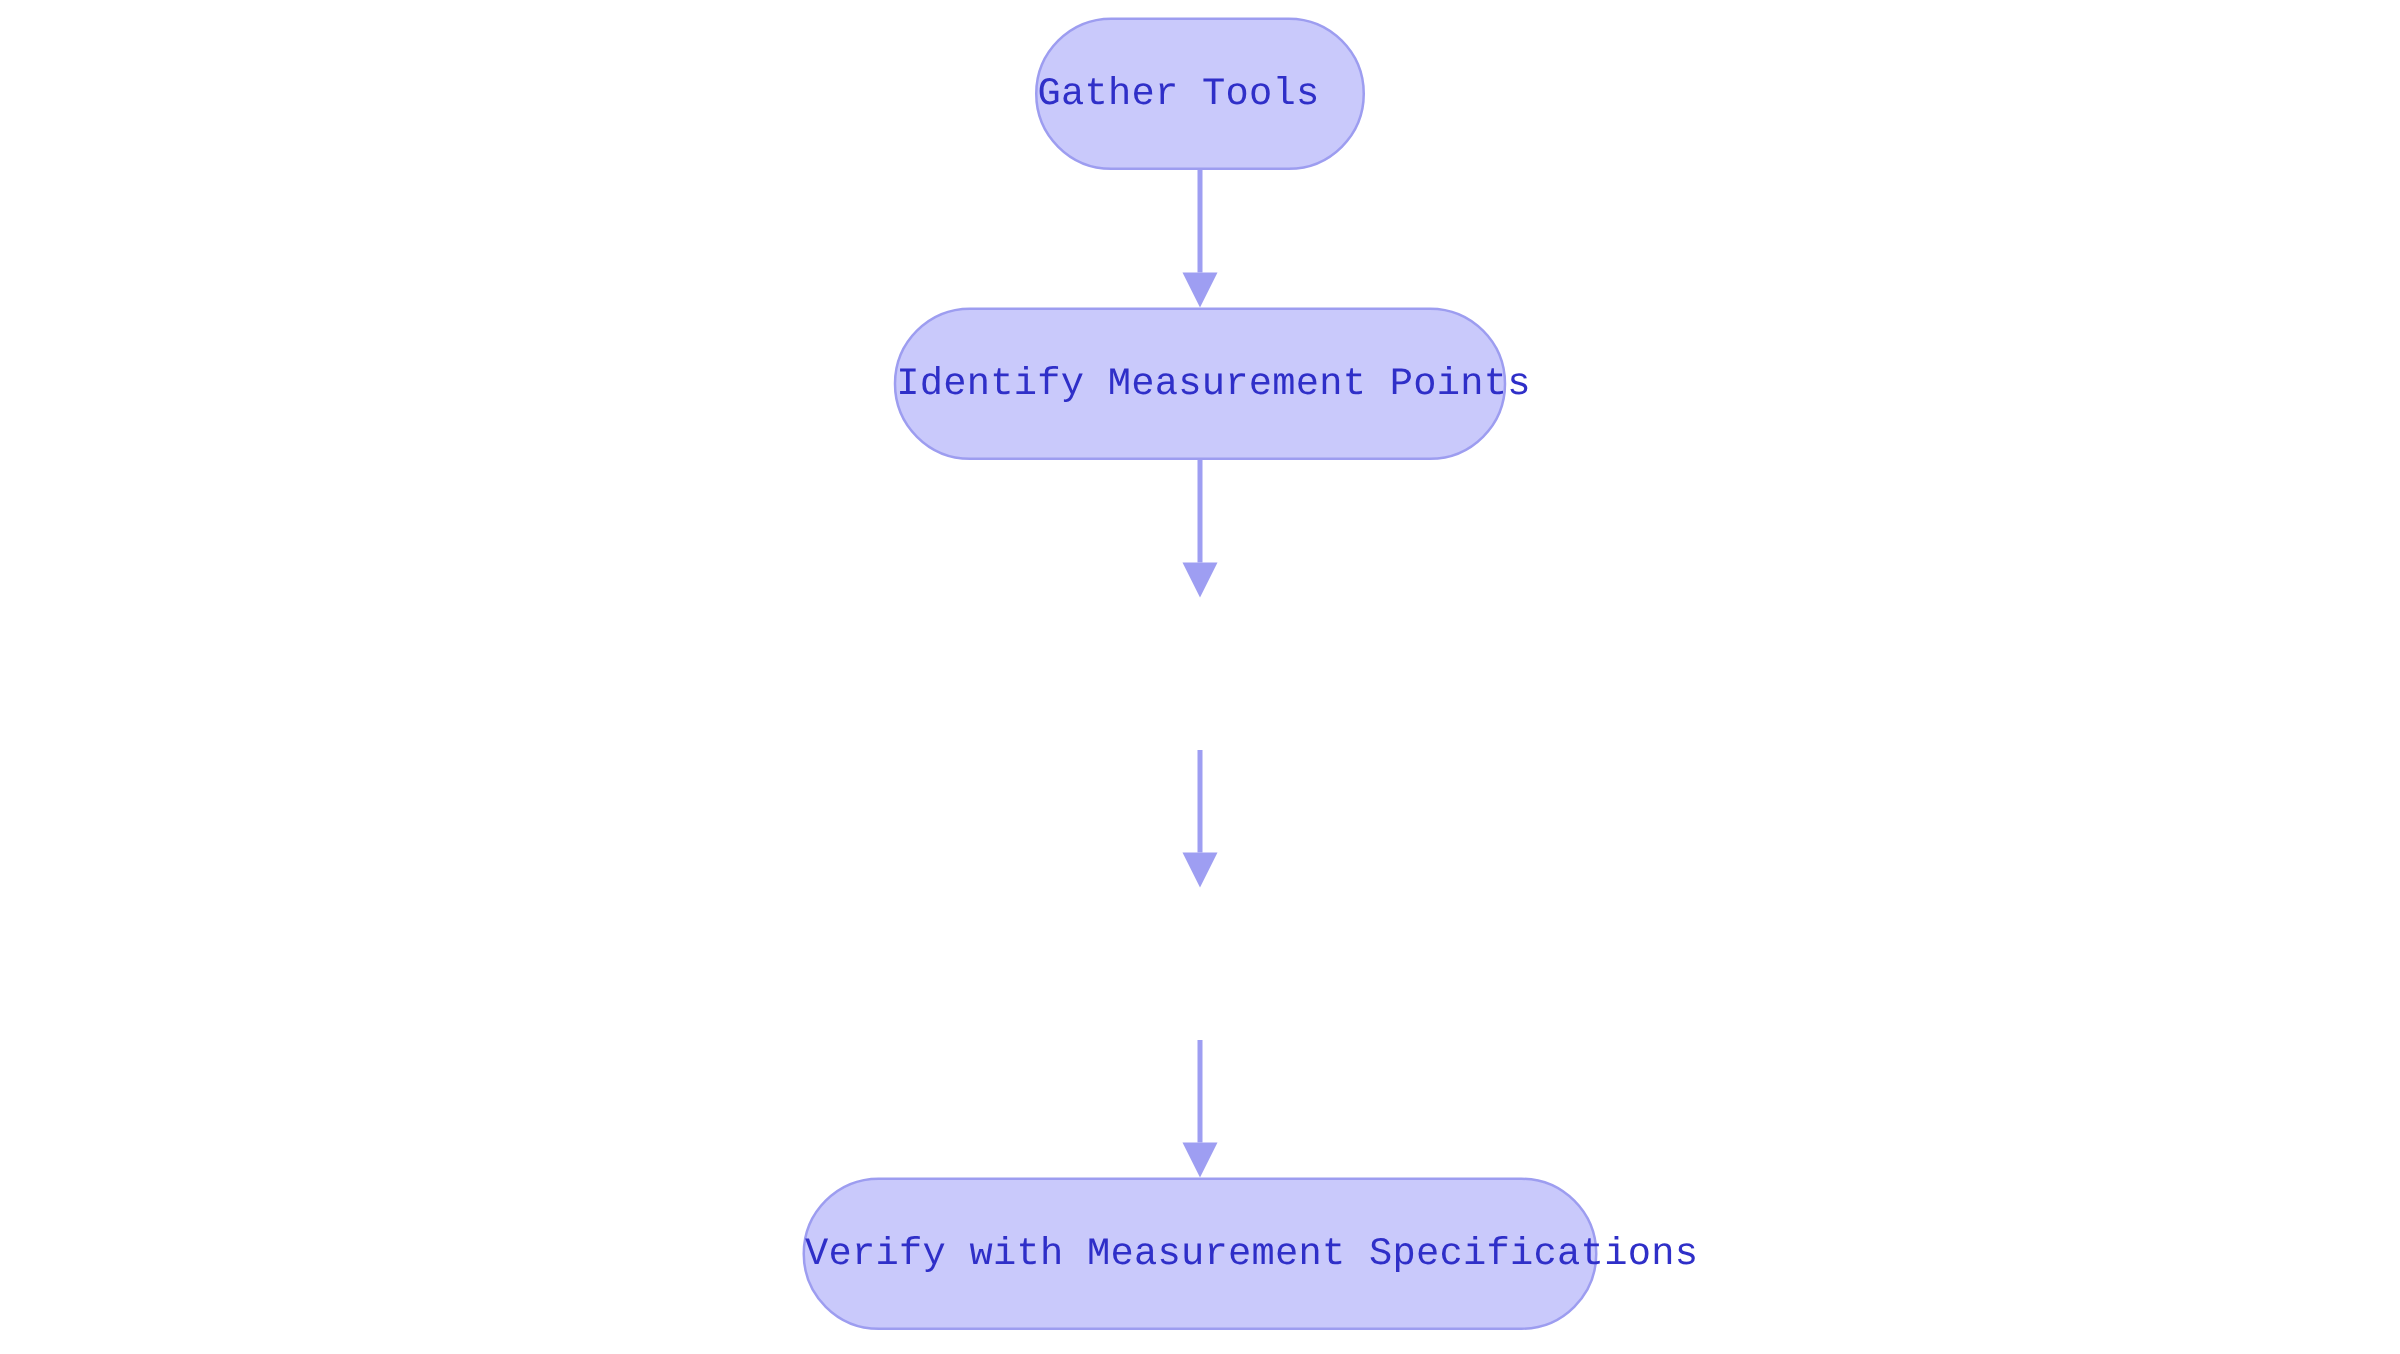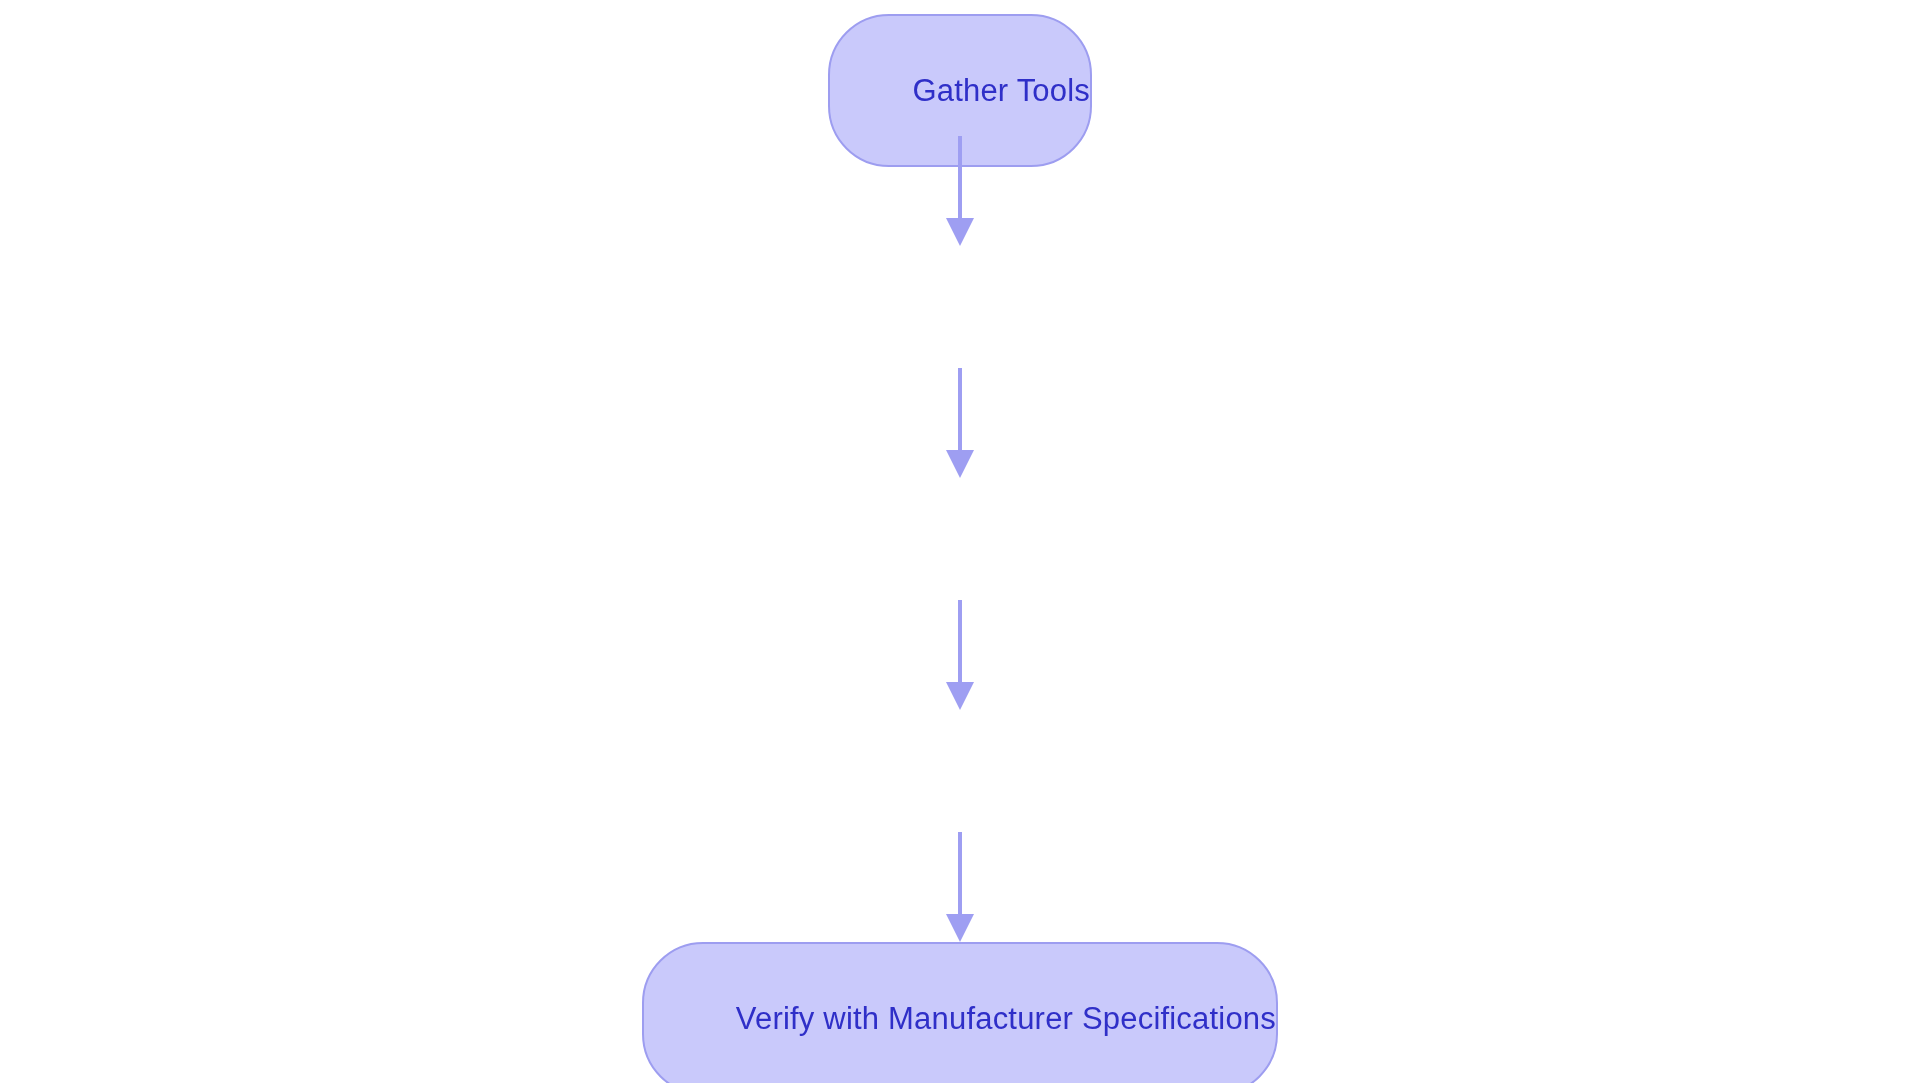--- a/index.html
+++ b/index.html
@@ -21,27 +21,28 @@
     height: 1083px;
     background: #ffffff;
   }
 
   
   .flow-node {
     position: absolute;
     box-sizing: border-box;
     display: flex;
     align-items: center;
-    justify-content: flex-end;
-    height: 153px;
+    justify-content: flex-start;
+    height: 122px;
     border: 2px solid #9d9df0;
     border-radius: 61px;
     background: #c9c9fb;
     transform: translateX(-50%);
     left: 960px;
+    font-family: Liberation Mono, monospace;
   }
   .flow-node .node-label {
     color: #2f2fc8;
     font-size: 31px;
     font-weight: 400;
     line-height: 1;
     letter-spacing: 0.2px;
     white-space: nowrap;
     user-select: none;
   }
@@ -97,35 +98,38 @@
 
   <div class="flow-node" id="node-1">
     <span class="node-label">Gather Tools</span>
   </div>
 
   <div class="flow-edge" id="edge-1">
     <div class="edge-line"></div>
     <div class="edge-arrowhead"></div>
   </div>
 
+  <div class="flow-node" id="node-2">
+    <span class="node-label">Identify Measurement Points</span>
+  </div>
 
   <div class="flow-edge" id="edge-2">
     <div class="edge-line"></div>
     <div class="edge-arrowhead"></div>
   </div>
 
 
   <div class="flow-edge" id="edge-3">
     <div class="edge-line"></div>
     <div class="edge-arrowhead"></div>
   </div>
 
 
   <div class="flow-edge" id="edge-4">
     <div class="edge-line"></div>
     <div class="edge-arrowhead"></div>
   </div>
 
   <div class="flow-node" id="node-5">
-    <span class="node-label">Verify with Manufacturer Specifications</span>
+    <span class="node-label">Verify with Measurement Specifications</span>
   </div>
 
 </div>
 
 </body></html>

